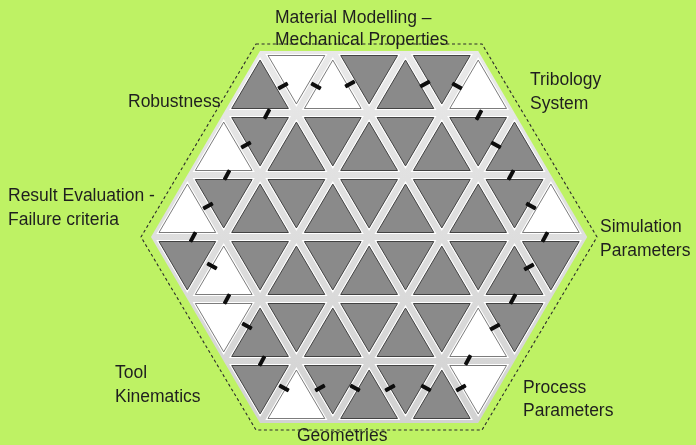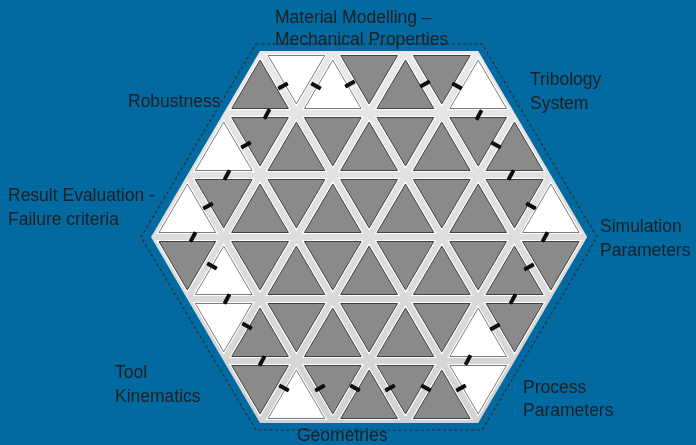--- a/index.html
+++ b/index.html
@@ -1,16 +1,16 @@
 <!DOCTYPE html>
 <html><head>
 <meta charset="utf-8">
 <style>
   html,body{margin:0;padding:0;background:#ffffff;}
-  .stage{position:relative;width:696px;height:445px;background:#0369a1;overflow:hidden;}
+  .stage{position:relative;width:696px;height:445px;background:#bef264;overflow:hidden;}
   .label{font-family:"Liberation Sans", sans-serif;font-size:17.5px;fill:#1f1f1f;}
   .border-dashed{fill:none;stroke:#2b2b2b;stroke-width:1.1;stroke-dasharray:3 2.6;}
 </style>
 </head>
 <body>
 
 <div class="stage">
   <svg id="scene" width="696" height="445" viewBox="0 0 696 445" xmlns="http://www.w3.org/2000/svg">
     <defs>
       <linearGradient id="strutGrad" x1="0" y1="0" x2="0" y2="1">

